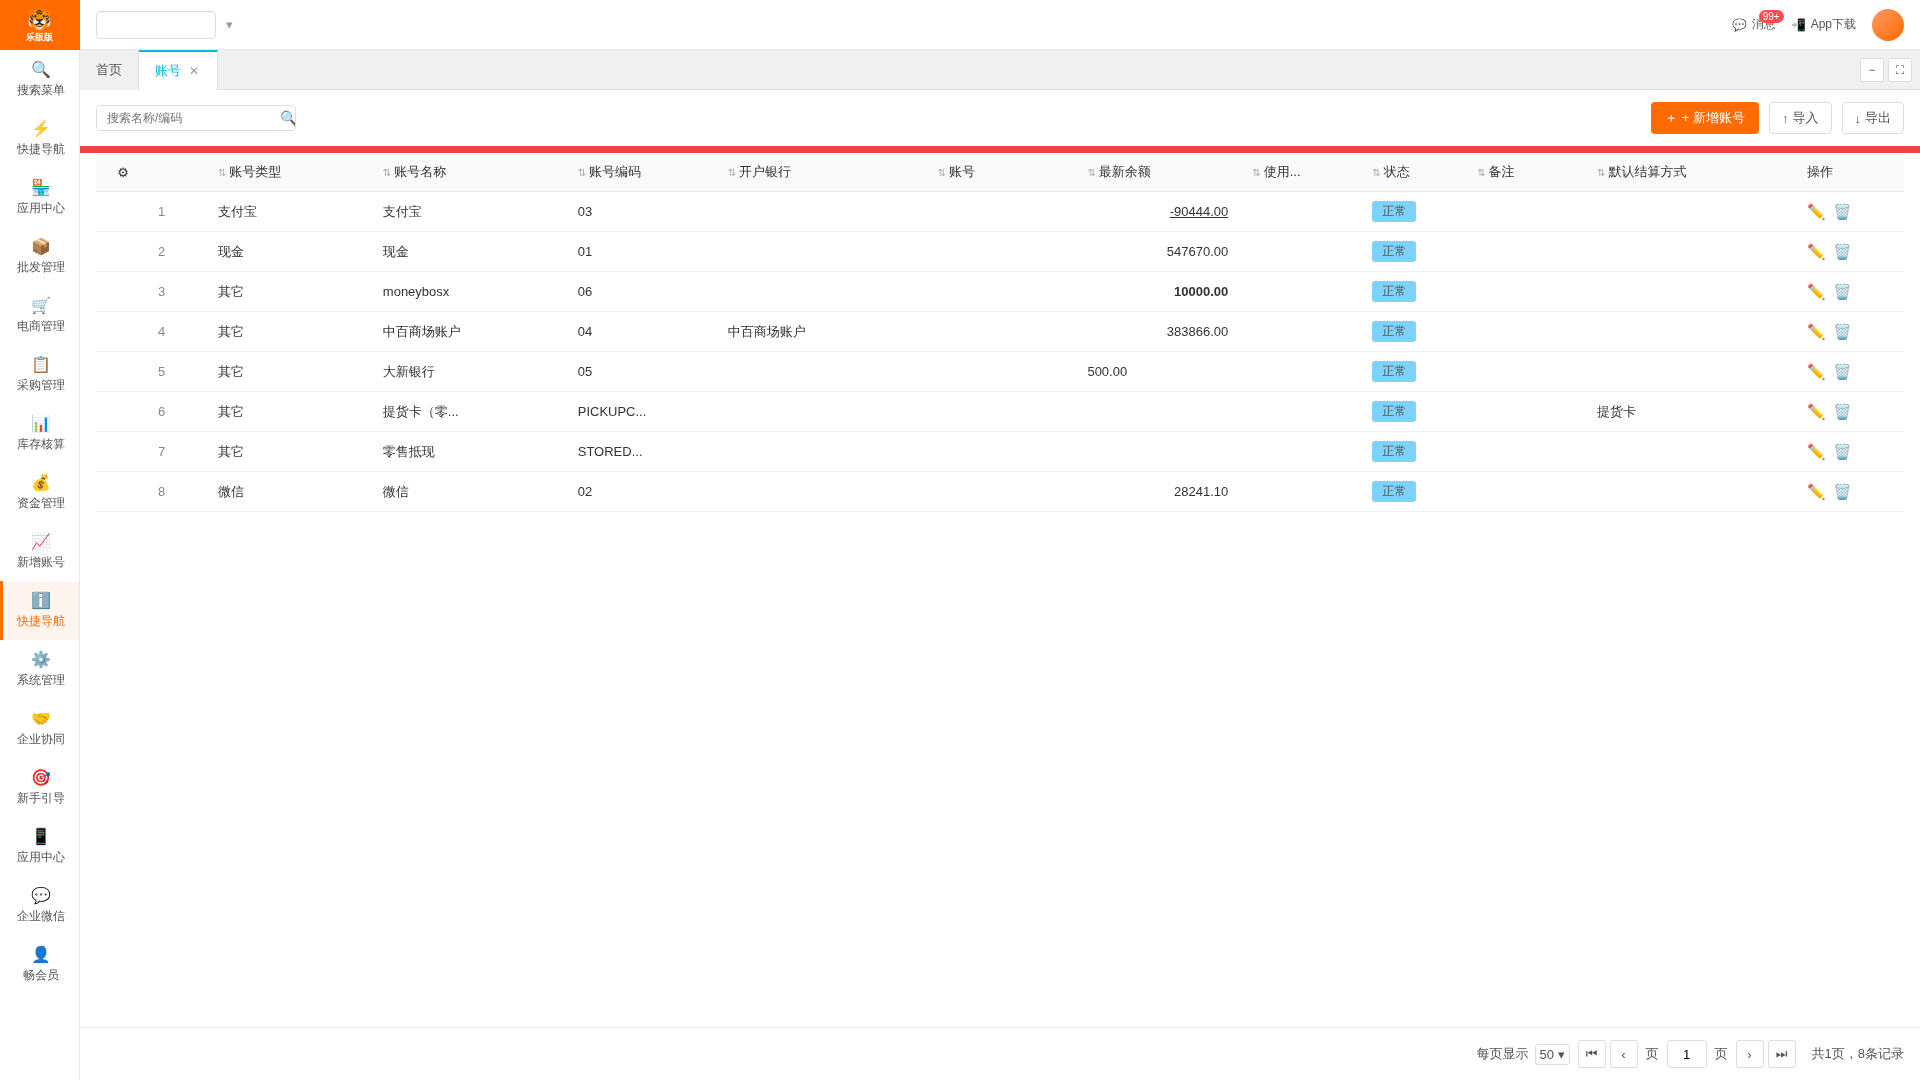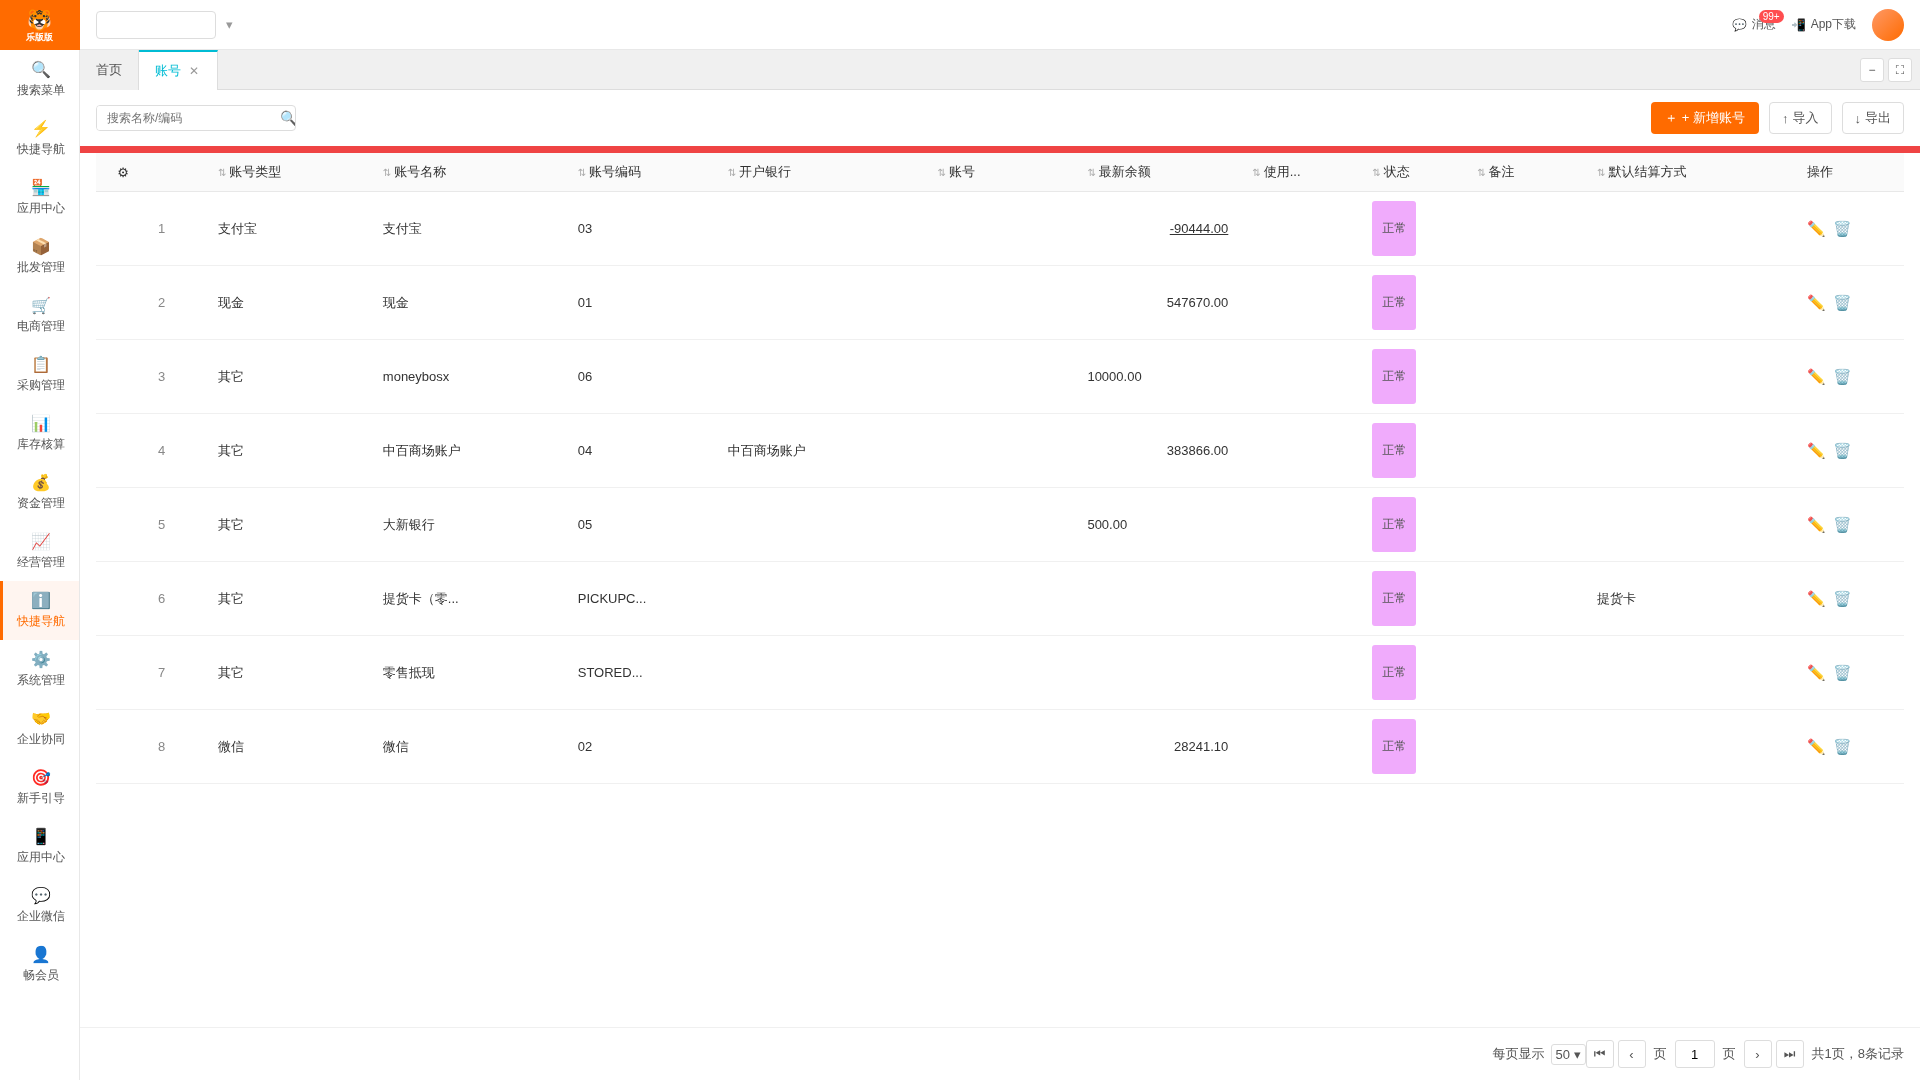--- a/index.html
+++ b/index.html
@@ -278,23 +278,23 @@
     }
     tbody td {
       padding: 9px 8px;
       font-size: 13px;
       color: #333;
       white-space: nowrap;
       overflow: hidden;
       text-overflow: ellipsis;
     }
     .status-badge {
-      background: #f0abfc;
-      color: #555;
-      padding: 19px 10px;
+      background: #7dd3fc;
+      color: #555;
+      padding: 2px 10px;
       border-radius: 3px;
       font-size: 12px;
       display: inline-block;
     }
     .action-btns {
       display: flex;
       gap: 8px;
       align-items: center;
     }
     .action-icon {
@@ -307,21 +307,21 @@
     .settings-icon-cell {
       text-align: center;
     }
 
     
     .pagination {
       padding: 12px 16px;
       display: flex;
       align-items: center;
       justify-content: flex-end;
-      gap: 0;
+      gap: 8px;
       border-top: 1px solid #f0f0f0;
       flex-shrink: 0;
     }
     .page-size-wrap {
       display: flex;
       align-items: center;
       gap: 6px;
       font-size: 13px;
       color: #555;
     }
@@ -416,21 +416,21 @@
   <div class="sidebar-item">
     <span class="s-icon">📊</span>
     <span>库存核算</span>
   </div>
   <div class="sidebar-item">
     <span class="s-icon">💰</span>
     <span>资金管理</span>
   </div>
   <div class="sidebar-item">
     <span class="s-icon">📈</span>
-    <span>经营管理</span>
+    <span>新增账号</span>
   </div>
   <div class="sidebar-item active">
     <span class="s-icon">ℹ️</span>
     <span>快捷导航</span>
   </div>
   <div class="sidebar-item">
     <span class="s-icon">⚙️</span>
     <span>系统管理</span>
   </div>
   <div class="sidebar-item">
@@ -629,21 +629,21 @@
       </td>
     </tr>
             <tr>
       <td></td>
       <td style="color:#888;">3</td>
       <td>其它</td>
       <td>moneybosx</td>
       <td>06</td>
       <td></td>
       <td></td>
-      <td style="padding-right:16px;">10000.00</td>
+      <td style="text-align:right;padding-right:16px;font-weight:bold;">10000.00</td>
       <td></td>
       <td><span class="status-badge">正常</span></td>
       <td></td>
       <td></td>
       <td>
         <div class="action-btns">
           <span class="action-icon" title="编辑">✏️</span>
           <span class="action-icon" title="删除">🗑️</span>
         </div>
       </td>

